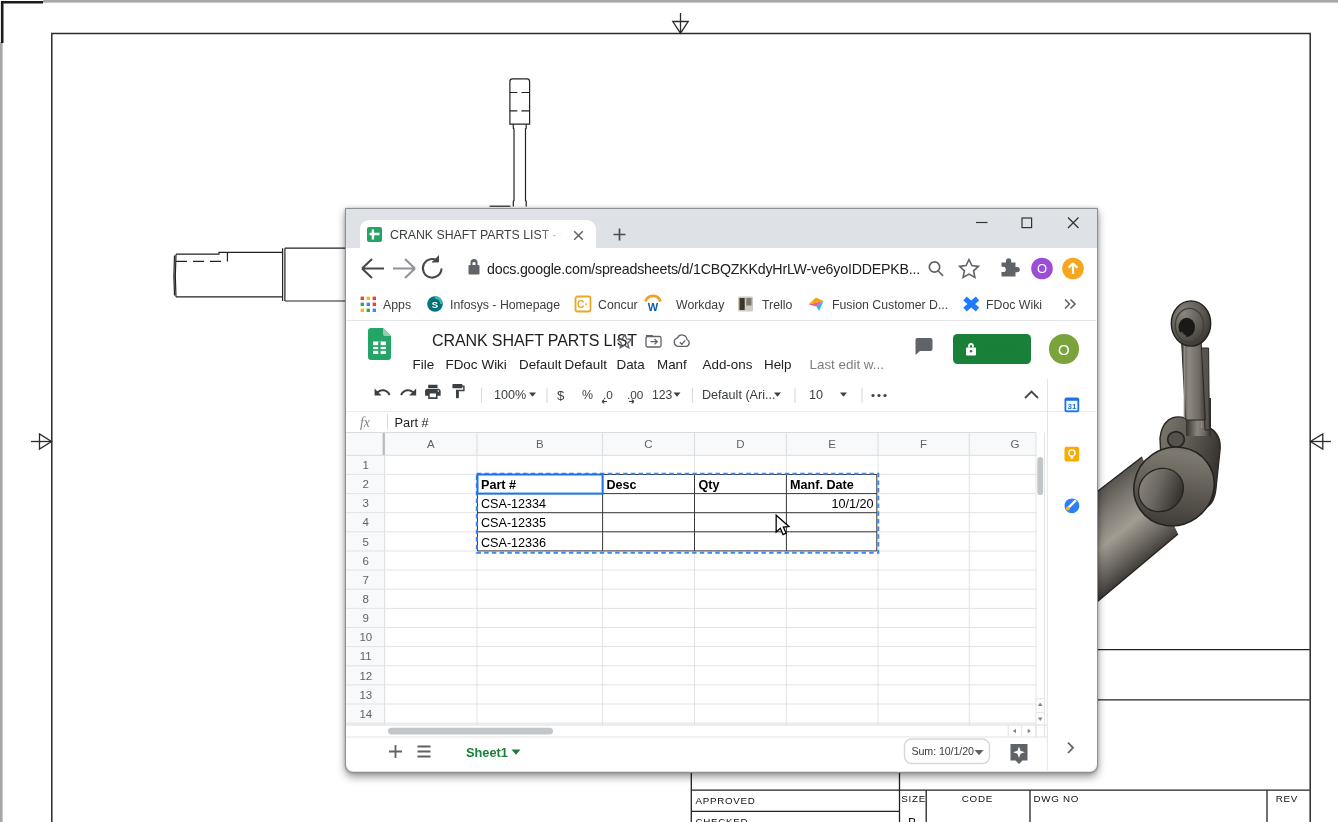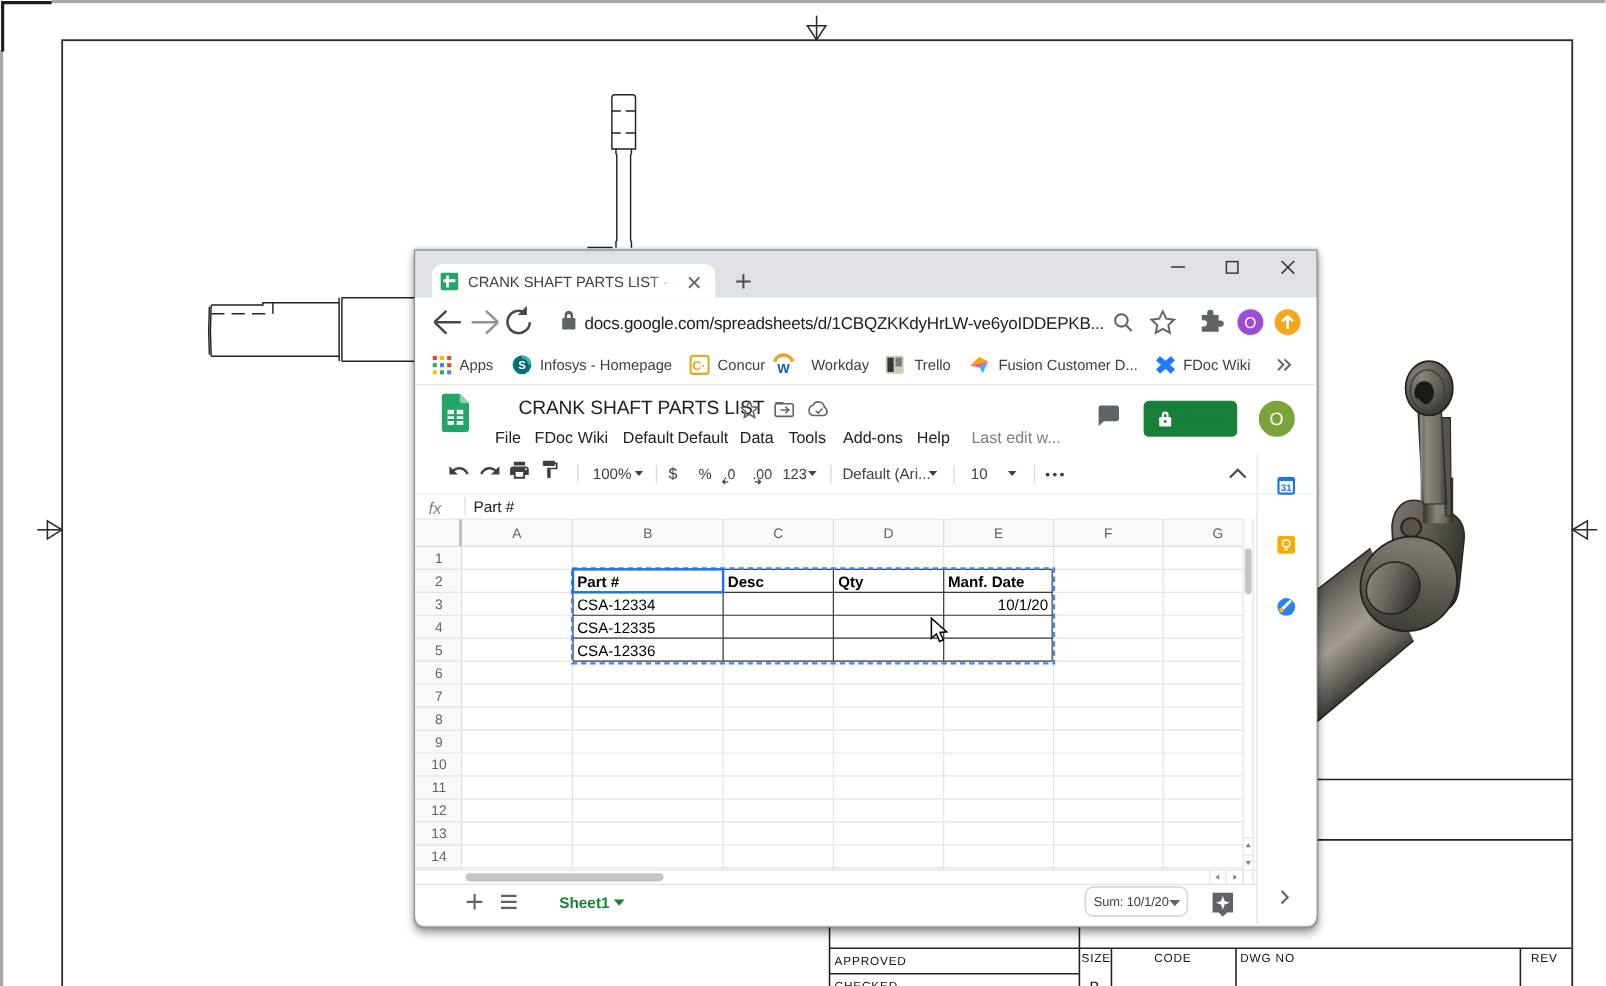--- a/index.html
+++ b/index.html
@@ -278,21 +278,21 @@
     <path d="M62.8 8.3 L64.8 10.2 L68.3 6.4"></path>
   </g>
 </svg>
 <div class="abs" style="top:356.5px;left:0;width:1338px;height:16px;font-size:13.4px;color:#202124;padding-left:47px;">
   <span class="abs" style="left:412.5px">File</span>
   <span class="abs" style="left:445.5px">FDoc</span>
   <span class="abs" style="left:481.5px">Wiki</span>
   <span class="abs" style="left:519px">Default</span>
   <span class="abs" style="left:564.5px">Default</span>
   <span class="abs" style="left:616.5px">Data</span>
-  <span class="abs" style="left:657px">Tools</span>
+  <span class="abs" style="left:657px">Manf</span>
   <span class="abs" style="left:702.5px">Add-ons</span>
   <span class="abs" style="left:764px">Help</span>
   <span class="abs" style="left:809.5px;color:#7a7e83;">Last edit w...</span>
 </div>
 <svg class="abs" style="left:913px;top:336px" width="21" height="21" viewBox="0 0 21 21">
   <path d="M4 2 L17.5 2 Q19.5 2 19.5 4 L19.5 13 Q19.5 15 17.5 15 L7 15 L2.5 19 L2.5 4 Q2.5 2 4 2 Z" fill="#606469"></path>
 </svg>
 <div class="abs" style="left:952.5px;top:333.5px;width:78px;height:30px;background:#188038;border-radius:4.5px;"></div>
 <svg class="abs" style="left:965px;top:341.5px" width="12" height="14" viewBox="0 0 12 14">
   <rect x="1" y="5.6" width="10" height="7.8" rx="1" fill="#fff"></rect>
@@ -332,21 +332,21 @@
   <path d="M516 9.5 L516 25" stroke="#dadce0" stroke-width="1.2"></path>
   <g fill="#3c4043">
     <circle cx="527" cy="17.5" r="1.6"></circle>
       <circle cx="533" cy="17.5" r="1.6"></circle>
       <circle cx="539" cy="17.5" r="1.6"></circle>
   </g>
   <path d="M679 20 L685.5 13.5 L692 20" stroke="#45494d" stroke-width="1.8" fill="none"></path>
 </svg>
 
 <div class="abs" style="left:346px;top:411px;width:750px;height:1px;background:#ebedef;"></div>
-<div class="abs" style="left:357px;top:414.5px;width:16px;height:14px;font-family:Liberation Sans, sans-serif;font-style:italic;font-size:14px;color:#80868b;">fx</div>
+<div class="abs" style="left:357px;top:414.5px;width:16px;height:14px;font-family:Liberation Serif, serif;font-style:italic;font-size:14px;color:#80868b;text-align:center;">fx</div>
 <div class="abs" style="left:387px;top:414px;width:1px;height:16px;background:#dadce0;"></div>
 <div class="abs" style="left:394.5px;top:415px;font-size:12.8px;color:#202124;">Part #</div>
 
 <svg class="abs" style="left:346px;top:432px" width="750" height="339" viewBox="0 0 750 339">
 
   <rect x="0" y="0.5" width="690" height="22.8" fill="#f8f9fa"></rect>
   <rect x="0" y="23.3" width="38.7" height="269.7" fill="#f8f9fa"></rect>
 
   <g stroke="#dadce0" stroke-width="1">
     <path d="M0 0.5 L690 0.5"></path>

